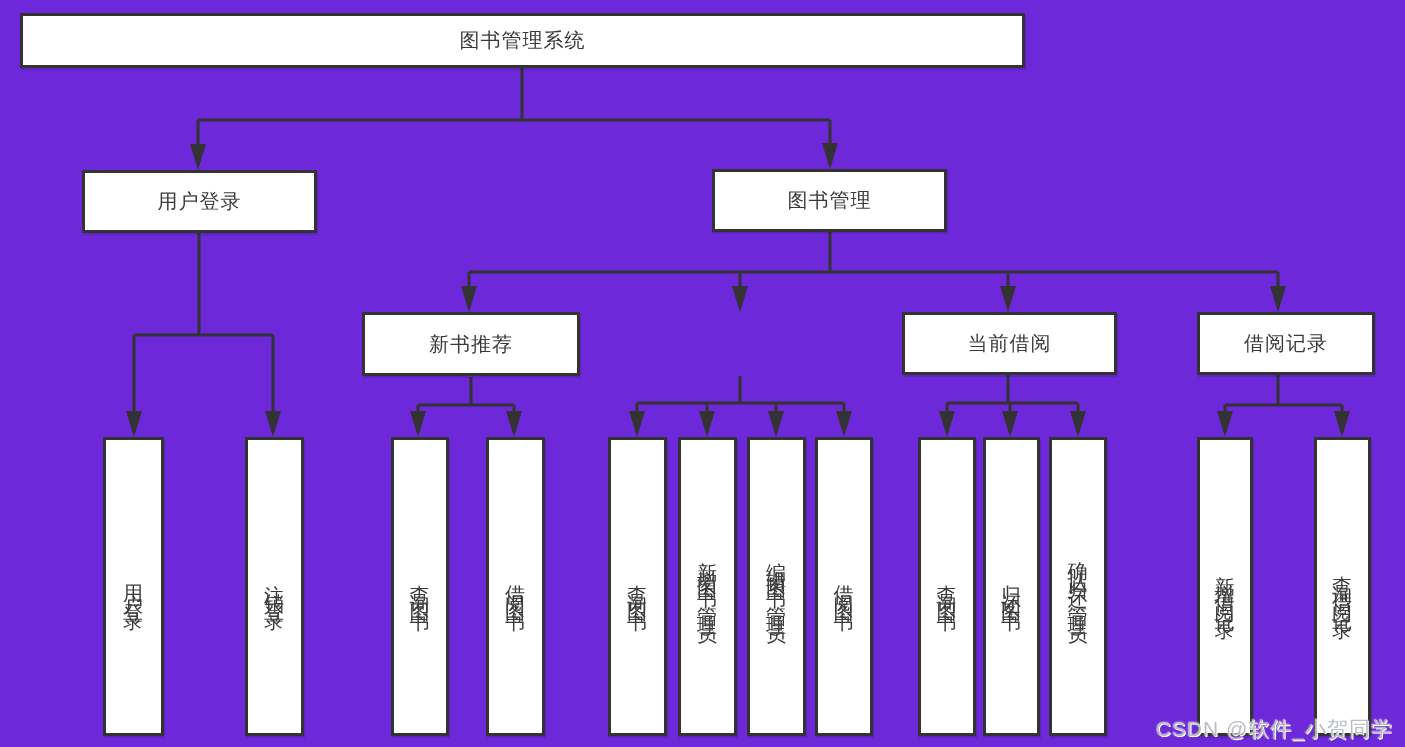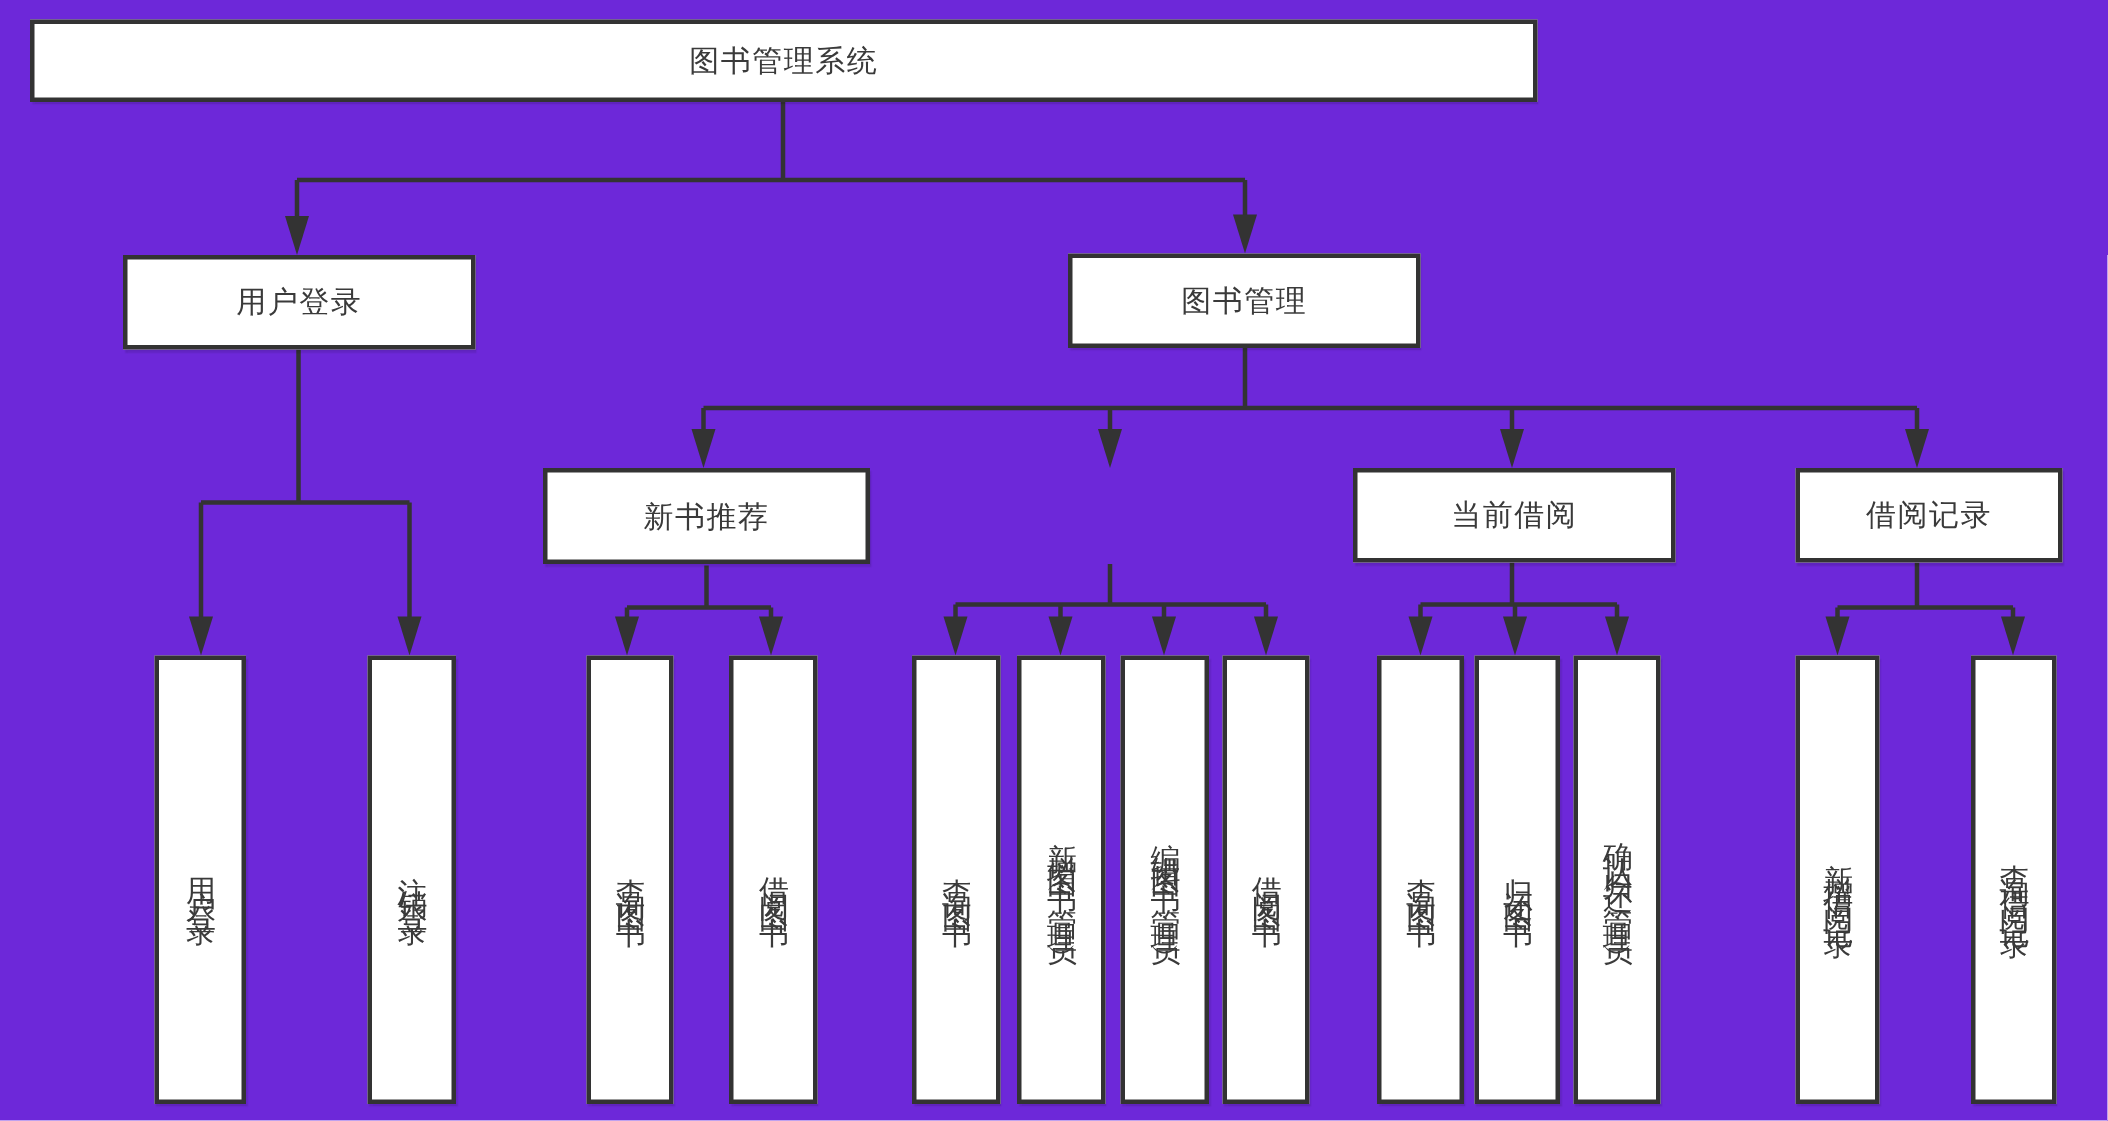--- a/index.html
+++ b/index.html
@@ -159,13 +159,14 @@
   <div class="box leaf" id="L11">
     <span class="vtext">确认归还（管理员）</span>
   </div>
   <div class="box leaf" id="L12">
     <span class="vtext">新增借阅记录</span>
   </div>
   <div class="box leaf" id="L13">
     <span class="vtext">查询借阅记录</span>
   </div>
 
+  <div id="watermark">CSDN @软件_小贺同学</div>
 </div>
 
 </body></html>

